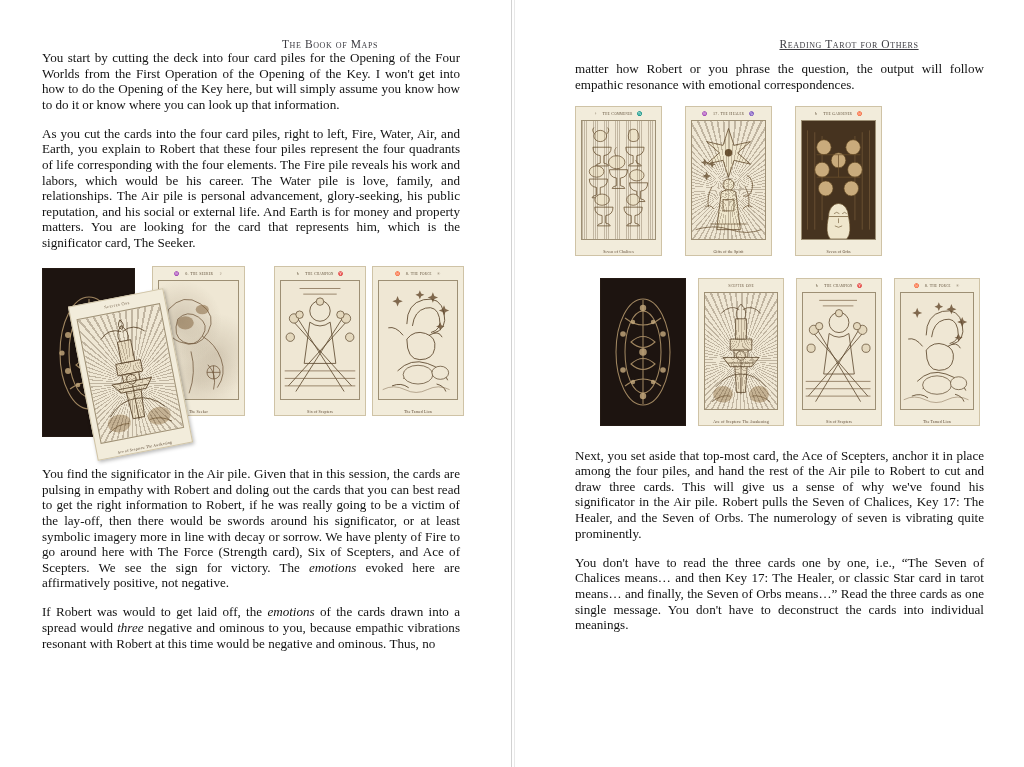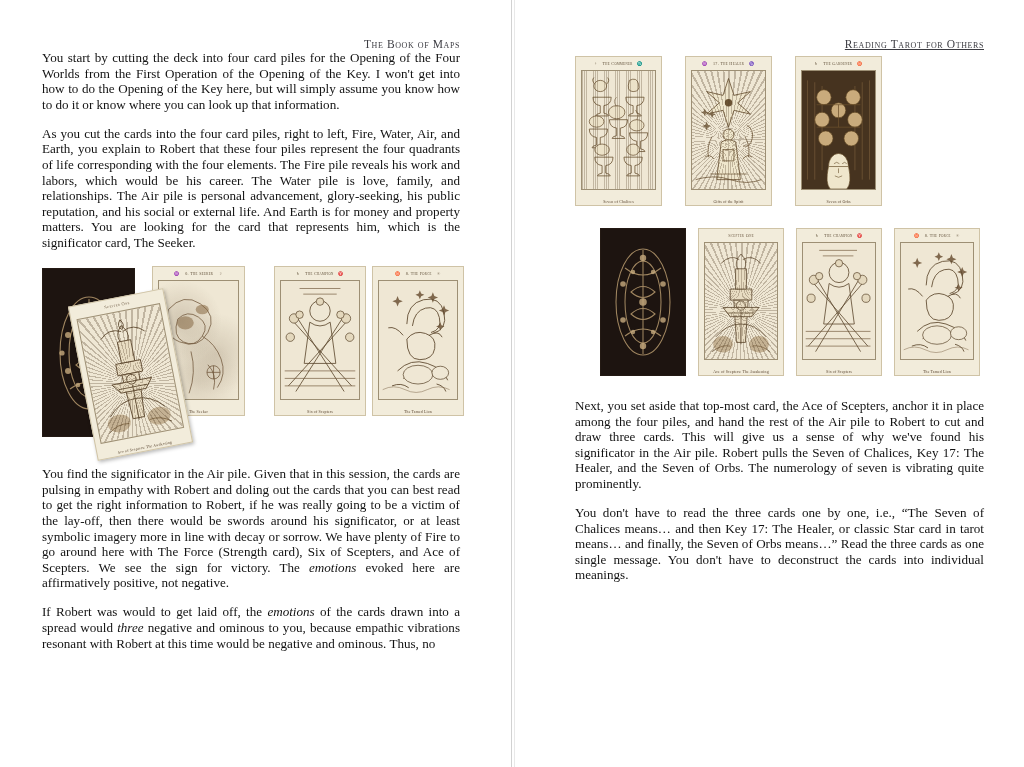--- a/index.html
+++ b/index.html
@@ -15,21 +15,21 @@
   .page-right{padding:0 40px 0 63px;}
   .gutter{position:absolute;left:511px;top:0;width:1px;height:767px;background:#d2d2d2;}
   .gutter2{position:absolute;left:514px;top:0;width:1px;height:767px;background:#e8e8e8;}
 
   .running-head{
     font-variant:small-caps;
     font-size:11.5px;
     letter-spacing:.6px;
     color:#3c3c42;
     padding-top:38px;
-    text-align:right;
+    text-align:center;
   }
   .page-left .running-head{padding-left:158px;}
   .page-right .running-head{padding-left:139px;text-decoration:underline;}
 
   p.body{
     font-size:13.1px;
     line-height:15.6px;
     text-align:justify;
     text-justify:inter-word;
     margin:0 0 13.5px 0;
@@ -305,20 +305,21 @@
     <p class="body"><span>If Robert was would to get laid off, the </span><em>emotions</em><span> of the cards drawn into a spread would </span><em>three</em><span> negative and ominous to you, because empathic vibrations resonant with Robert at this time would be negative and ominous. Thus, no</span></p>
   </div>
 
   <div class="gutter"></div>
   <div class="gutter2"></div>
 
   <div class="page page-right">
 
     <div class="running-head">Reading Tarot for Others</div>
 
+    <p class="body">matter how Robert or you phrase the question, the output will follow empathic resonance with emotional correspondences.</p>
 
     <div class="plate" id="plateB">
 
       <div class="card" id="cardCommuner">
         <div class="card-top">
           <span>♀</span>
           <span>The Communer</span>
           <span>♏</span>
         </div>
         <div class="card-inner">

